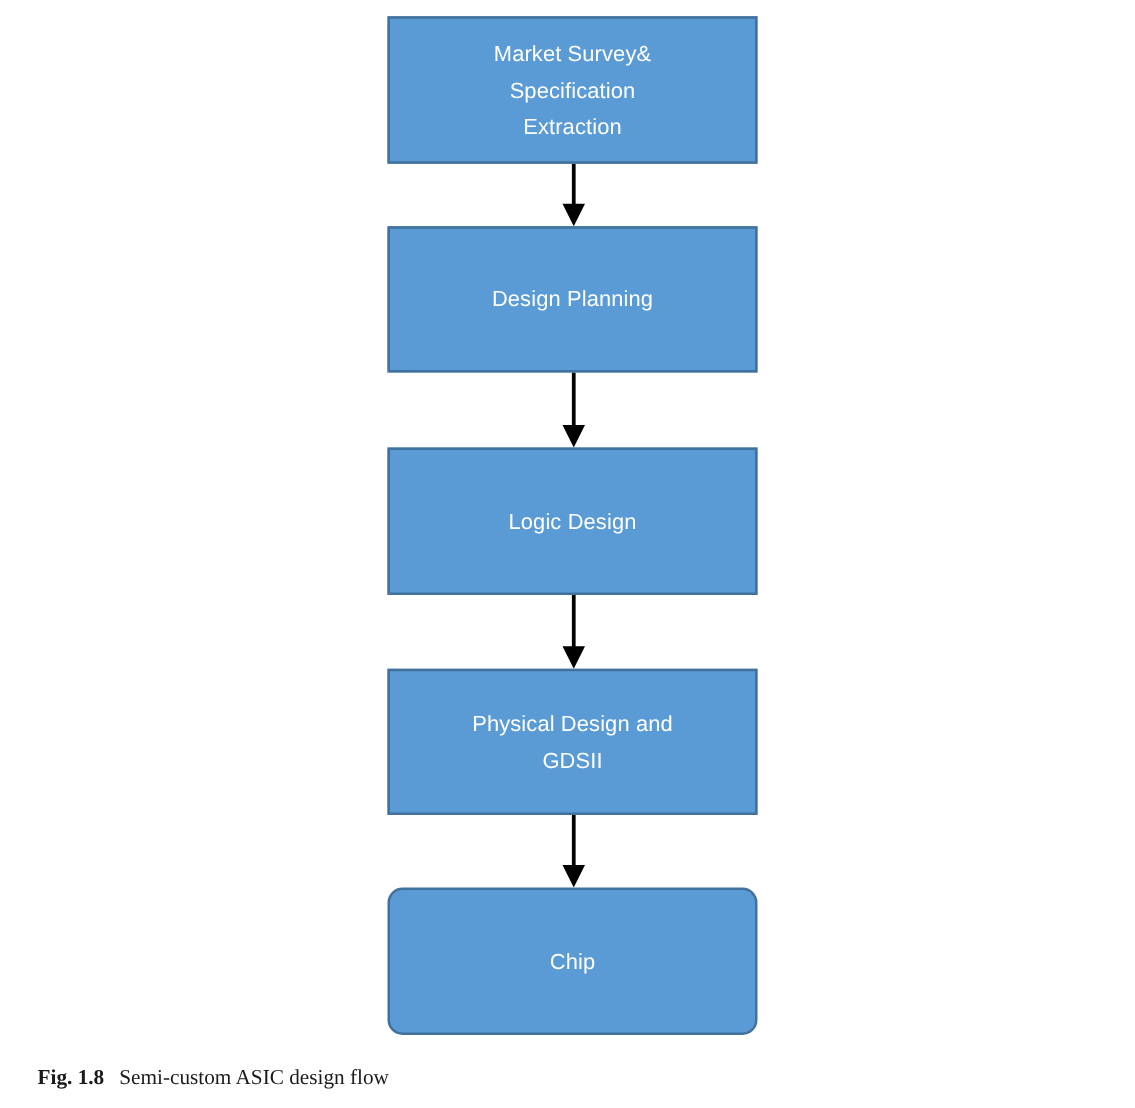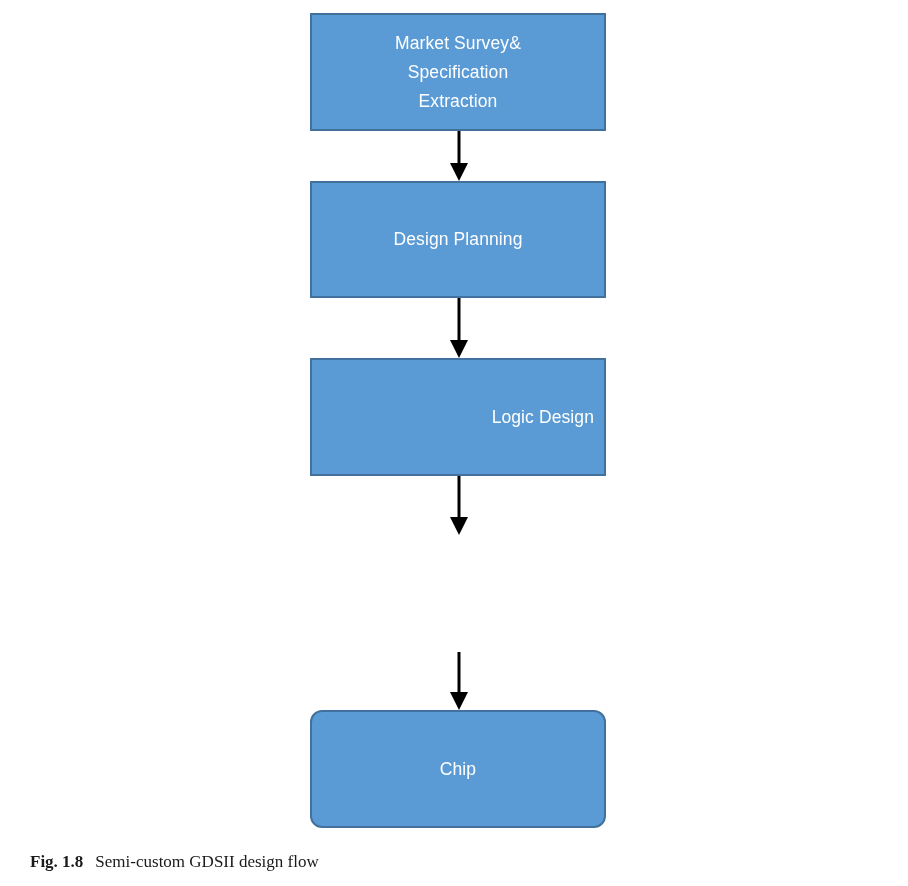--- a/index.html
+++ b/index.html
@@ -44,21 +44,21 @@
     line-height: 29px;
     font-weight: 400;
     letter-spacing: 0.1px;
     padding: 0 10px;
     white-space: pre-line;
   }
 
   
   #box-market-survey   { top: 13px;  height: 118px; }
   #box-design-planning { top: 181px; height: 117px; }
-  #box-logic-design    { top: 358px; height: 118px; justify-content: flex-end; }
+  #box-logic-design    { top: 358px; height: 118px; }
   #box-physical-design { top: 535px; height: 117px; }
   #box-chip            { top: 710px; height: 118px; border-radius: 12px; }
 
   .flow-arrow {
     position: absolute;
     left: 443px;
     width: 32px;
   }
   .flow-arrow svg { display: block; }
 
@@ -114,29 +114,33 @@
     <span class="flow-box-label">Logic Design</span>
   </div>
 
   <div class="flow-arrow" id="arrow-3">
     <svg width="32" height="59" viewBox="0 0 32 59" xmlns="http://www.w3.org/2000/svg">
       <line x1="16" y1="0" x2="16" y2="45" stroke="#000000" stroke-width="3"></line>
       <polygon points="16,59 7,41 25,41" fill="#000000"></polygon>
     </svg>
   </div>
 
+  <div class="flow-box" id="box-physical-design">
+    <span class="flow-box-label">Physical Design and
+GDSII</span>
+  </div>
 
   <div class="flow-arrow" id="arrow-4">
     <svg width="32" height="58" viewBox="0 0 32 58" xmlns="http://www.w3.org/2000/svg">
       <line x1="16" y1="0" x2="16" y2="44" stroke="#000000" stroke-width="3"></line>
       <polygon points="16,58 7,40 25,40" fill="#000000"></polygon>
     </svg>
   </div>
 
   <div class="flow-box" id="box-chip">
     <span class="flow-box-label">Chip</span>
   </div>
 
   <div id="figure-caption">
-    <span class="caption-number">Fig. 1.8</span><span class="caption-body">Semi-custom GDSII design flow</span>
+    <span class="caption-number">Fig. 1.8</span><span class="caption-body">Semi-custom ASIC design flow</span>
   </div>
 
 </div>
 
 </body></html>

